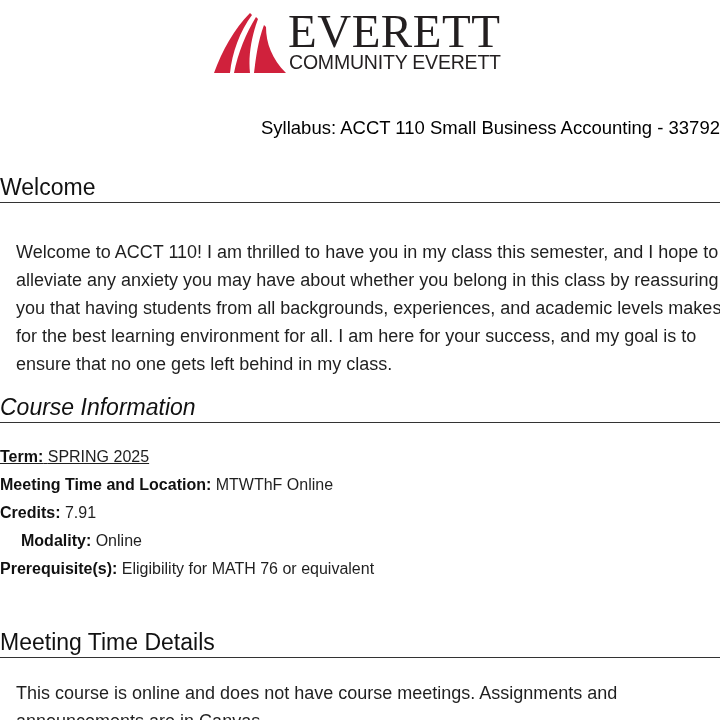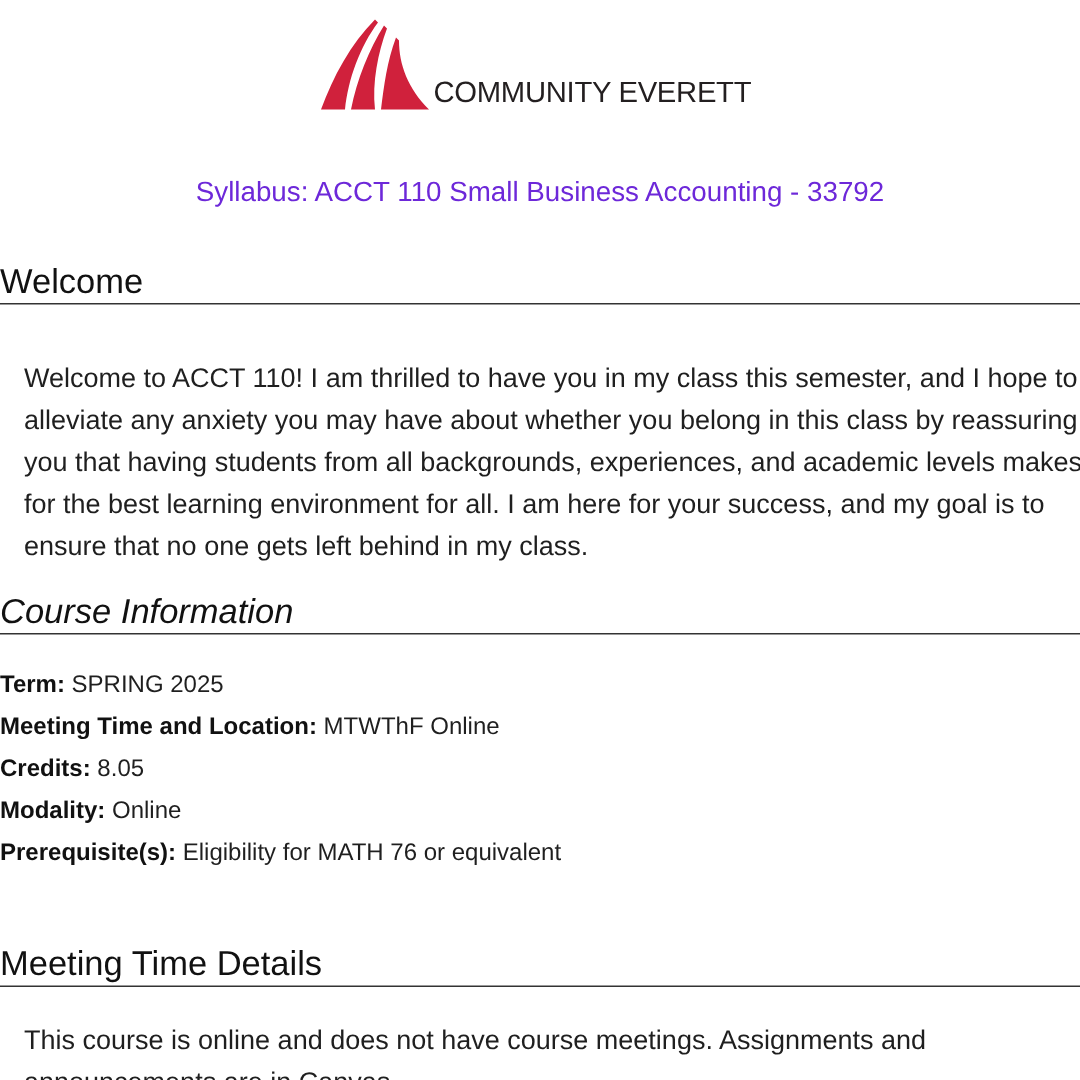--- a/index.html
+++ b/index.html
@@ -43,23 +43,23 @@
       letter-spacing: -0.2px;
       color: #231f20;
       line-height: 1;
       white-space: nowrap;
     }
     .page-title {
       position: absolute;
       top: 117px;
       left: 0;
       width: 720px;
-      text-align: center;
+      text-align: right;
       font-size: 18.5px;
-      color: #6d28d9;
+      color: #000000;
       line-height: 22px;
     }
     .section-heading {
       position: absolute;
       left: 0;
       width: 720px;
       font-size: 23px;
       line-height: 28px;
       color: #111;
       border-bottom: 1.5px solid #333;
@@ -88,43 +88,44 @@
   </style>
 </head>
 <body>
 
 <div class="logo">
   <svg width="74" height="64" viewBox="0 0 74 64" style="position:absolute;left:0;top:0;">
     <path d="M0 62 C 8 40, 20 18, 36 2 L 38 4 C 26 20, 18 42, 16 62 Z" fill="#d0213c"></path>
     <path d="M20 62 C 24 42, 32 22, 42 6 L 44 8 C 38 24, 34 44, 36 62 Z" fill="#d0213c"></path>
     <path d="M40 62 C 42 46, 44 30, 50 14 L 52 16 C 52 32, 58 48, 72 62 Z" fill="#d0213c"></path>
   </svg>
+  <div class="logo-word">EVERETT</div>
   <div class="logo-sub">COMMUNITY EVERETT</div>
 </div>
 
 <div class="page-title">Syllabus: ACCT 110 Small Business Accounting - 33792</div>
 
 <h2 class="section-heading" style="top:173px;">Welcome</h2>
 <p class="para" style="top:222px;">Welcome to ACCT 110! I am thrilled to have you in my class this semester, and I hope to alleviate any anxiety you may have about whether you belong in this class by reassuring you that having students from all backgrounds, experiences, and academic levels makes for the best learning environment for all. I am here for your success, and my goal is to ensure that no one gets left behind in my class.</p>
 
 <h2 class="section-heading" style="top:393px;font-style:italic;">Course Information</h2>
 
-<div class="info-row" style="top:447px;">
+<div class="info-row" style="top:447px;text-decoration:underline;">
   <span class="lbl">Term:</span>
   <span>SPRING 2025</span>
 </div>
 <div class="info-row" style="top:475px;">
   <span class="lbl">Meeting Time and Location:</span>
   <span>MTWThF Online</span>
 </div>
 <div class="info-row" style="top:503px;">
   <span class="lbl">Credits:</span>
-  <span>8.05</span>
+  <span>7.91</span>
 </div>
-<div class="info-row" style="top:531px;">
+<div class="info-row" style="top:531px;margin-left:21px;">
   <span class="lbl">Modality:</span>
   <span>Online</span>
 </div>
 <div class="info-row" style="top:559px;">
   <span class="lbl">Prerequisite(s):</span>
   <span>Eligibility for MATH 76 or equivalent</span>
 </div>
 
 <h2 class="section-heading" style="top:628px;">Meeting Time Details</h2>
 <p class="para" style="top:663px;">This course is online and does not have course meetings. Assignments and announcements are in Canvas.</p>

